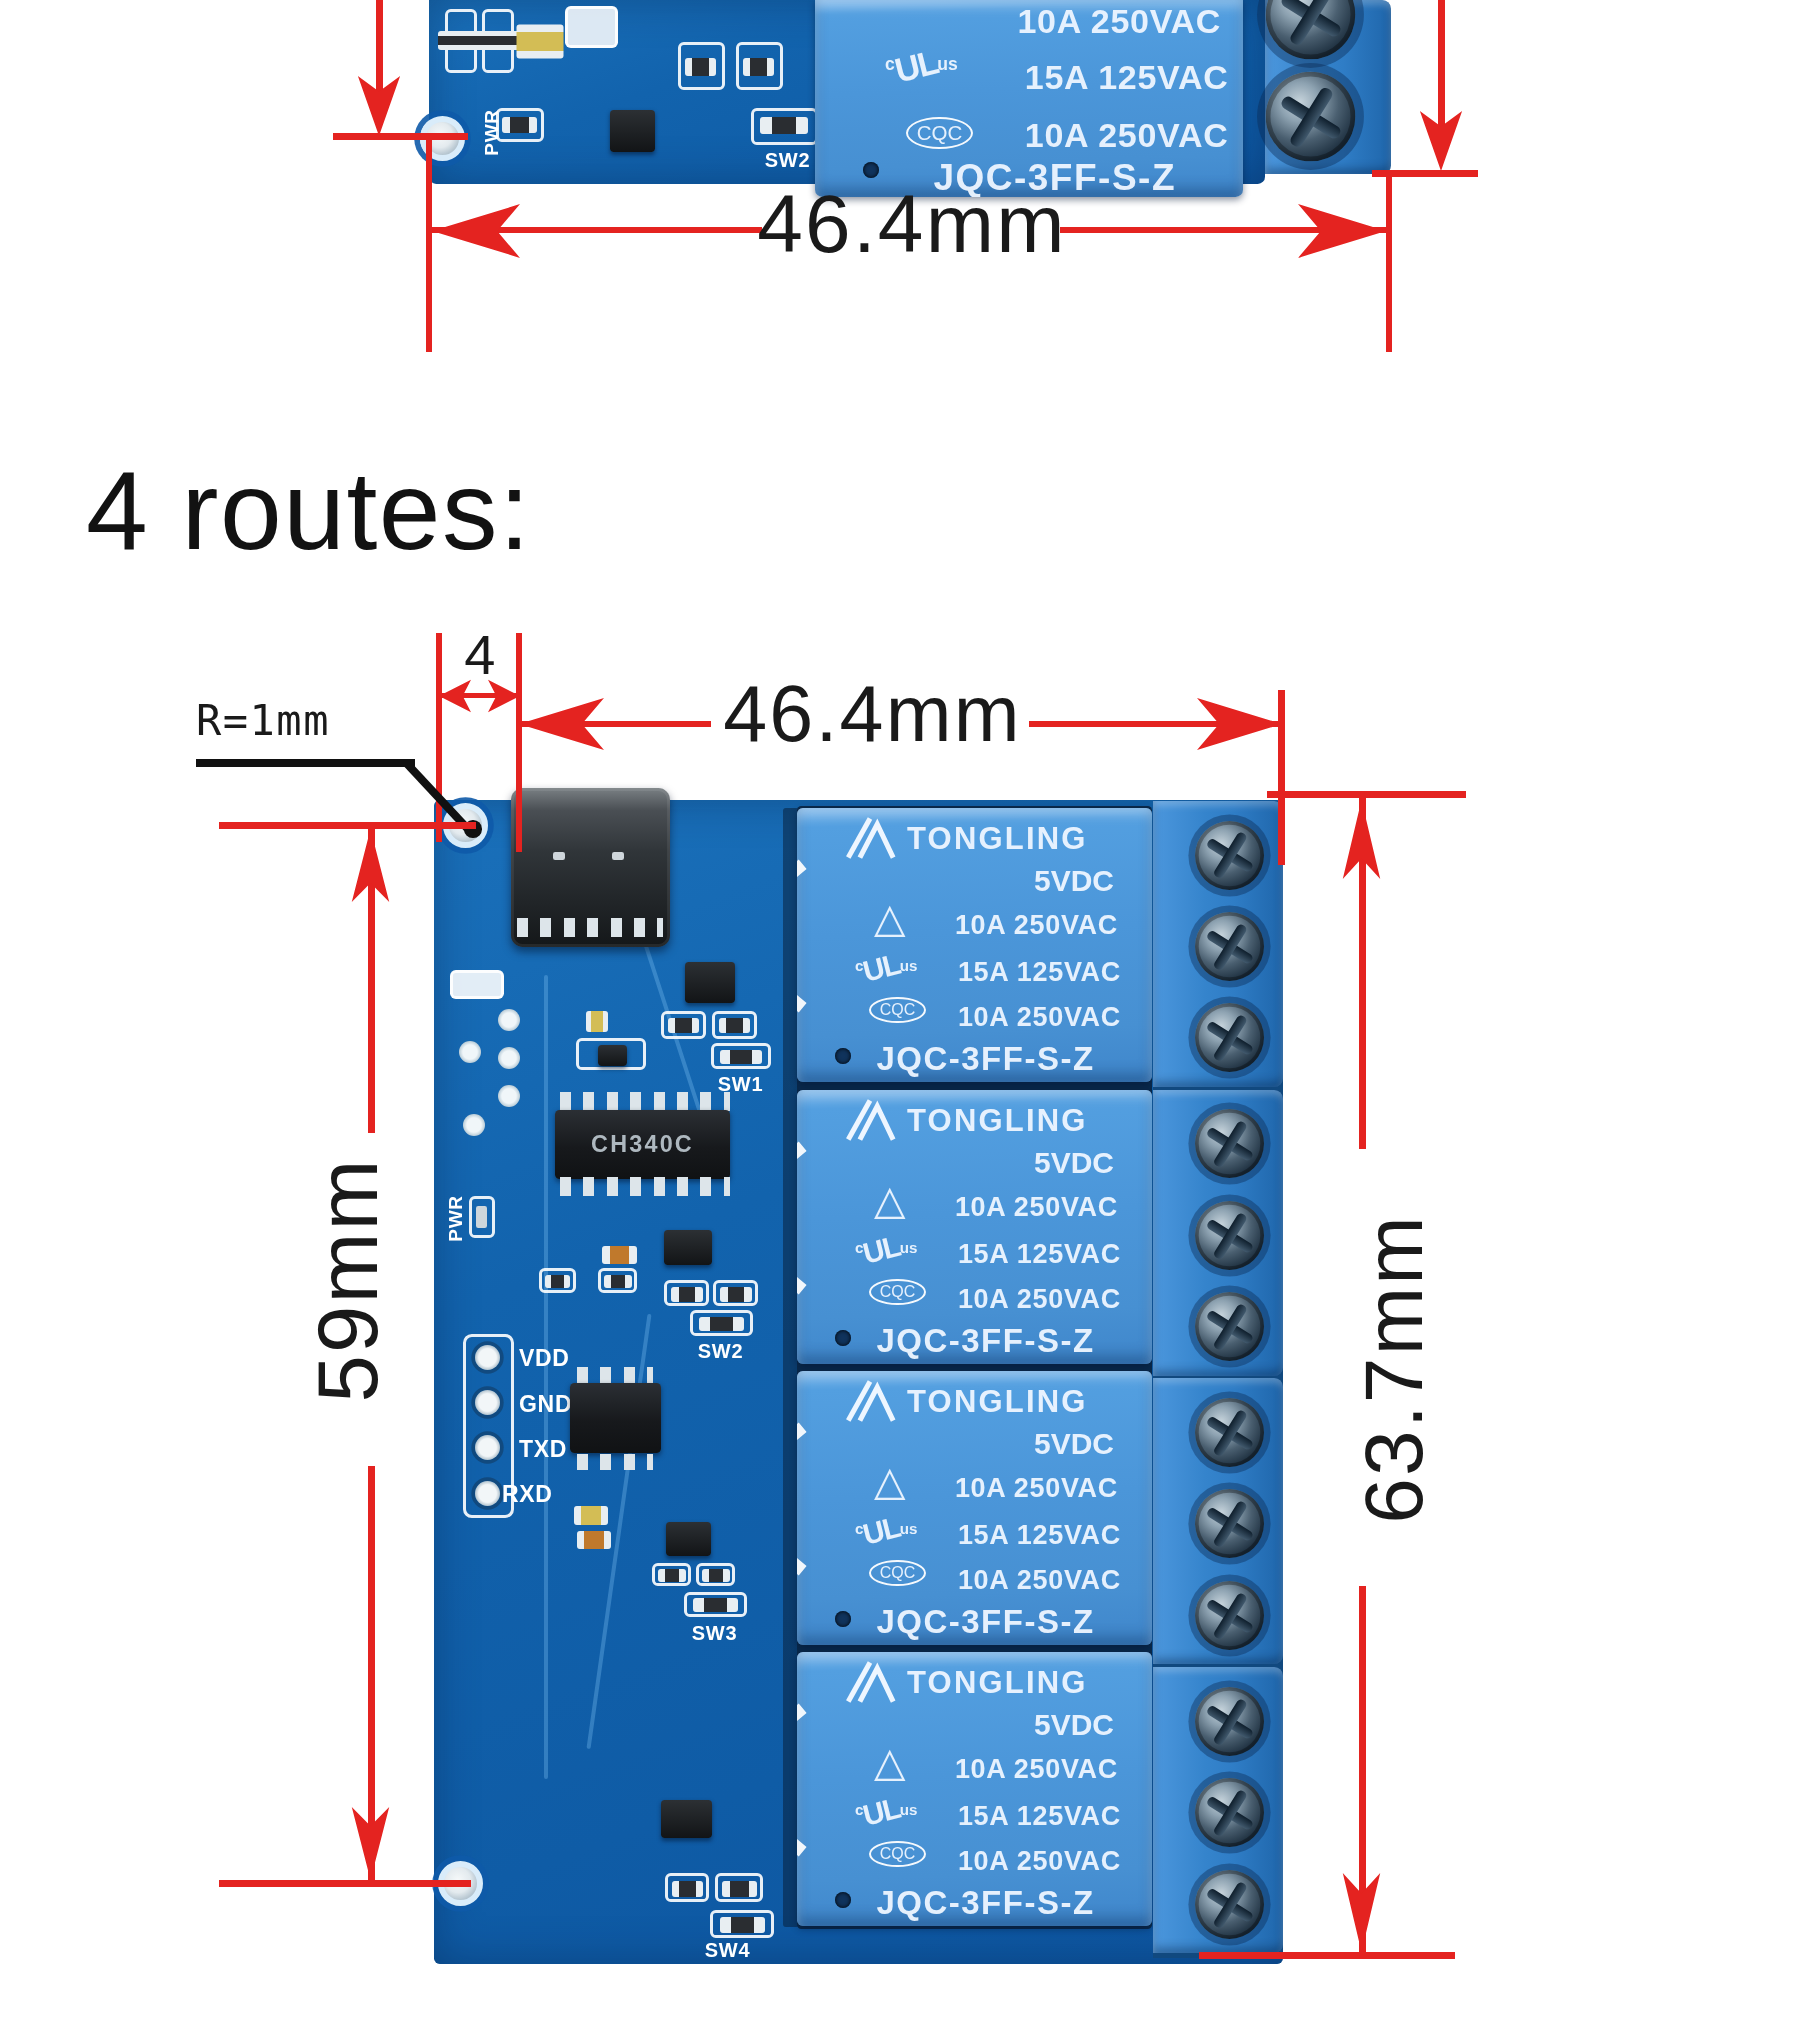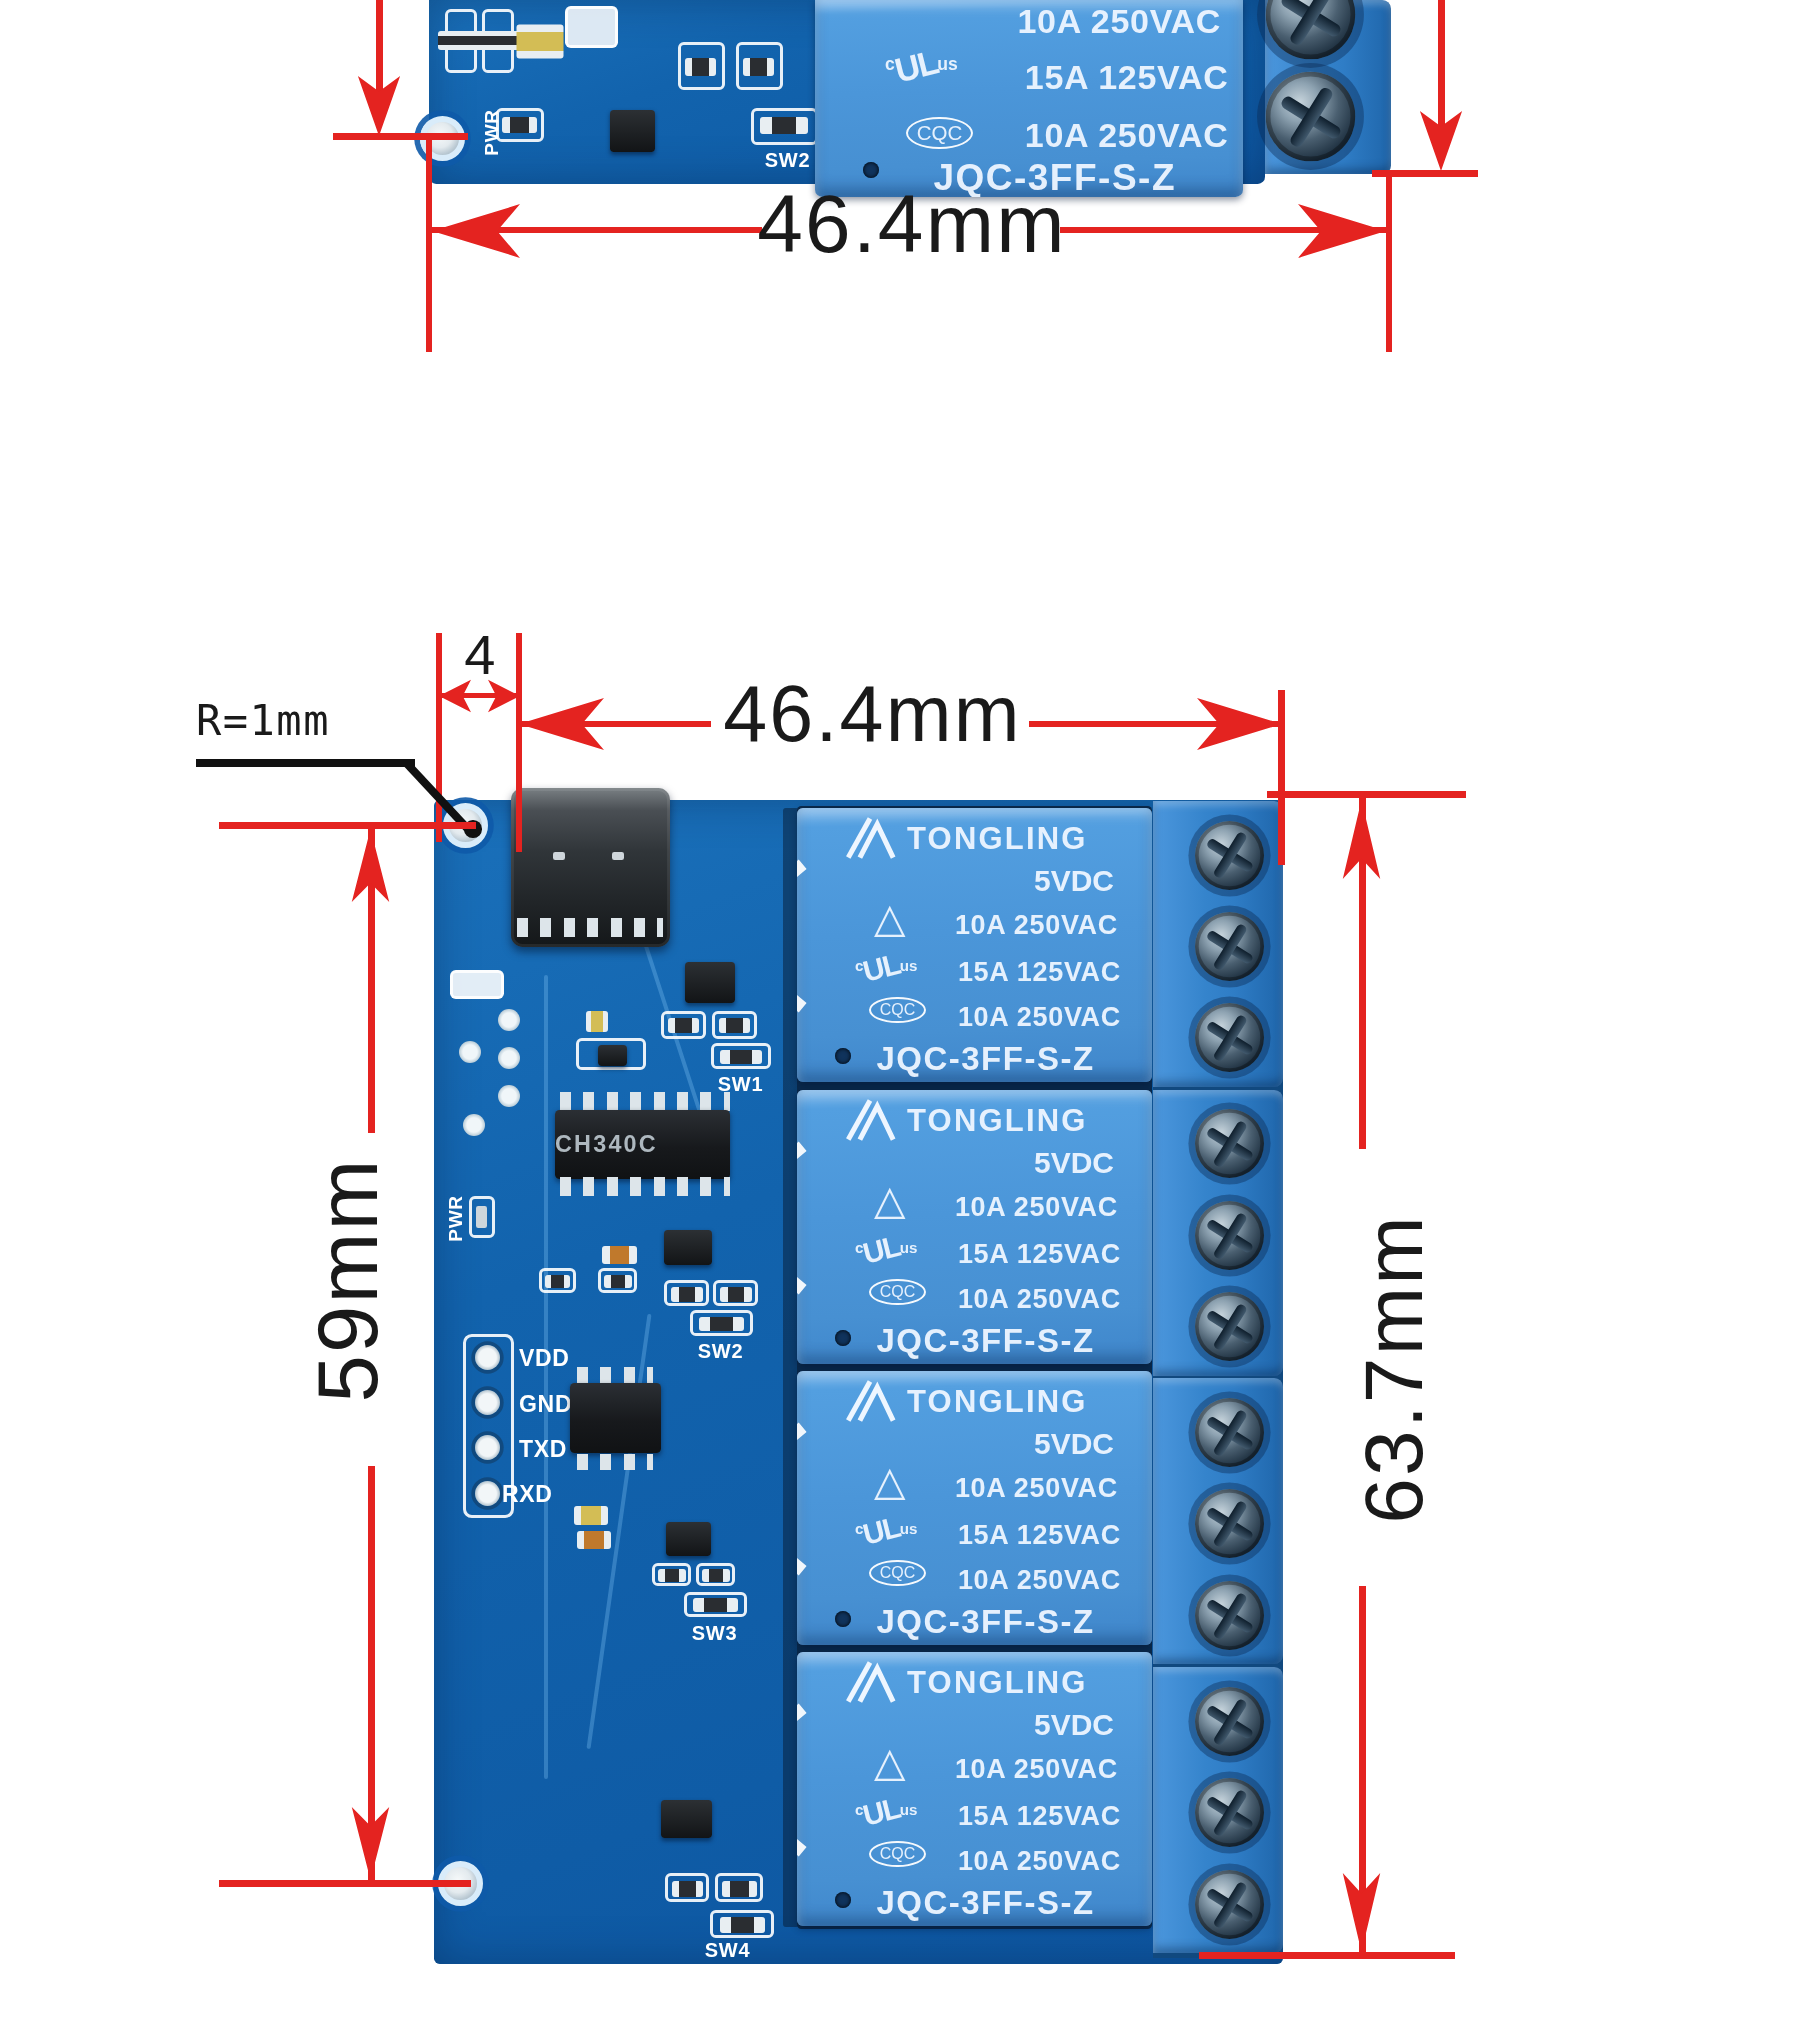--- a/index.html
+++ b/index.html
@@ -43,21 +43,21 @@
   .mhole{position:absolute;border-radius:50%;width:45px;height:45px;border:6.6px solid #d9ecfa;
          background:radial-gradient(circle at 42% 40%,#f6f9fa 0%,#e3eaee 45%,#b9c8d2 70%,#97abb6 100%);
          box-shadow:0 0 0 5.8px rgba(14,90,168,.9)}
   .via{position:absolute;width:22px;height:22px;border-radius:50%;
        background:radial-gradient(circle,#f0f6f9 0 46%,#c2d3dd 66%,#93a8b4 100%)}
   .silk{position:absolute;border:3.7px solid rgba(255,255,255,.9);border-radius:5.8px}
   .smd{position:absolute;border-radius:2.9px;background:linear-gradient(90deg,#e8eef2 0 24%,#2a2d31 24% 76%,#e8eef2 76%)}
   .smd.y{background:linear-gradient(90deg,#e8eef2 0 22%,#d3bd55 22% 78%,#e8eef2 78%)}
   .smd.o{background:linear-gradient(90deg,#e8eef2 0 22%,#c0792c 22% 78%,#e8eef2 78%)}
   .chipbody{position:absolute;background:linear-gradient(180deg,#2b2f34 0%,#17191c 55%,#101214 100%);
-         border-radius:4.4px;box-shadow:0 2.9px 5.8px rgba(0,15,40,.5);display:flex;align-items:center;}
+         border-radius:4.4px;box-shadow:0 2.9px 5.8px rgba(0,15,40,.5);display:flex;align-items:center;justify-content:center}
   .chipbody span{color:#aeb8bf;letter-spacing:2.2px;font-weight:700}
   .pins{position:absolute;background:repeating-linear-gradient(90deg,#dde5ea 0 11px,rgba(0,0,0,0) 11px 23.4px)}
   .transistor{position:absolute;background:linear-gradient(180deg,#2c3034,#121416);border-radius:3.7px;
          box-shadow:0 2.2px 4.4px rgba(0,15,40,.5)}
   .wlabel{position:absolute;color:#fff;font-weight:700;white-space:nowrap;letter-spacing:0.7px}
   .pinhole{position:absolute;width:25px;height:25px;border-radius:50%;
          background:radial-gradient(circle,#f2f6f8 0 50%,#b9c8d2 68%,#8699a6 100%);
          box-shadow:0 0 0 3.7px rgba(18,40,62,.4)}
   .usb{position:absolute;border-radius:11.7px;
        background:linear-gradient(180deg,#7a8084 0%,#4a4f54 14%,#303539 40%,#212528 72%,#141719 100%);
@@ -135,20 +135,21 @@
   <div class="ah ah-down" style="left:1419px;top:111px;width:44px;height:60px"></div>
   <div class="rl" style="left:1372px;top:170px;width:106px;height:6.6px"></div>
   <div class="rl" style="left:426px;top:140px;width:5.8px;height:212px"></div>
   <div class="rl" style="left:1386px;top:175px;width:5.8px;height:177px"></div>
   <div class="rl" style="left:432px;top:227px;width:330px;height:5.8px"></div>
   <div class="rl" style="left:1060px;top:227px;width:326px;height:5.8px"></div>
   <div class="ah ah-left" style="left:432px;top:203px;width:88px;height:56px"></div>
   <div class="ah ah-right" style="left:1298px;top:203px;width:88px;height:56px"></div>
   <div class="dimtext" style="left:740px;top:183px;width:344px;font-size:82px">46.4mm</div>
 
+  <div class="heading" style="left:86px;top:447px">4 routes:</div>
 
   <div class="abs" style="left:434px;top:800px;width:849px;height:1164px">
     <div class="pcb" style="left:0;top:0;width:849px;height:1164px"></div>
 
     <div class="trace" style="left:110px;top:175px;width:4.4px;height:804px"></div>
     <div class="trace" style="left:183px;top:512px;width:4.4px;height:439px;transform:rotate(8deg)"></div>
     <div class="trace" style="left:241px;top:132px;width:4.4px;height:219px;transform:rotate(-18deg)"></div>
 
     <div class="usb" style="left:77px;top:-11.7px;width:159px;height:159px">
       <div style="position:absolute;left:42px;top:64px;width:11.7px;height:7.3px;background:#cfd6db;border-radius:2.2px"></div>

